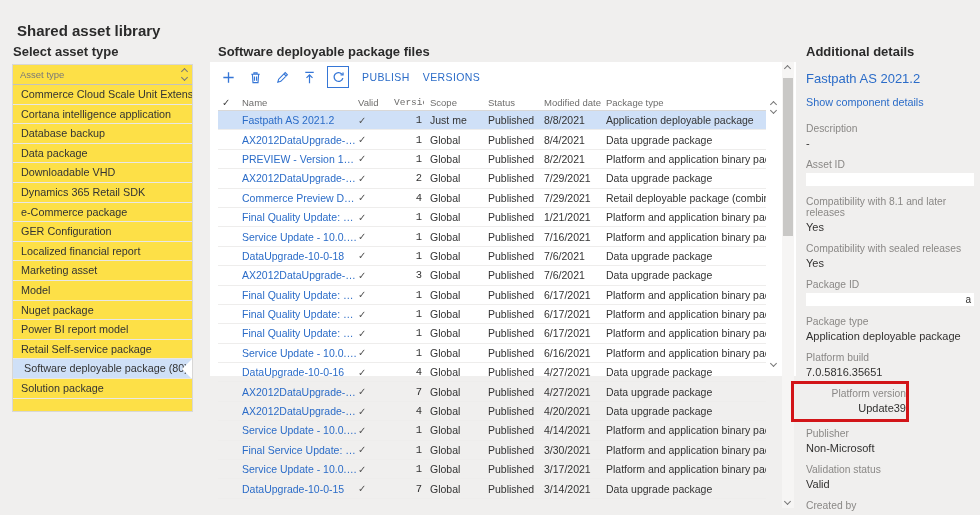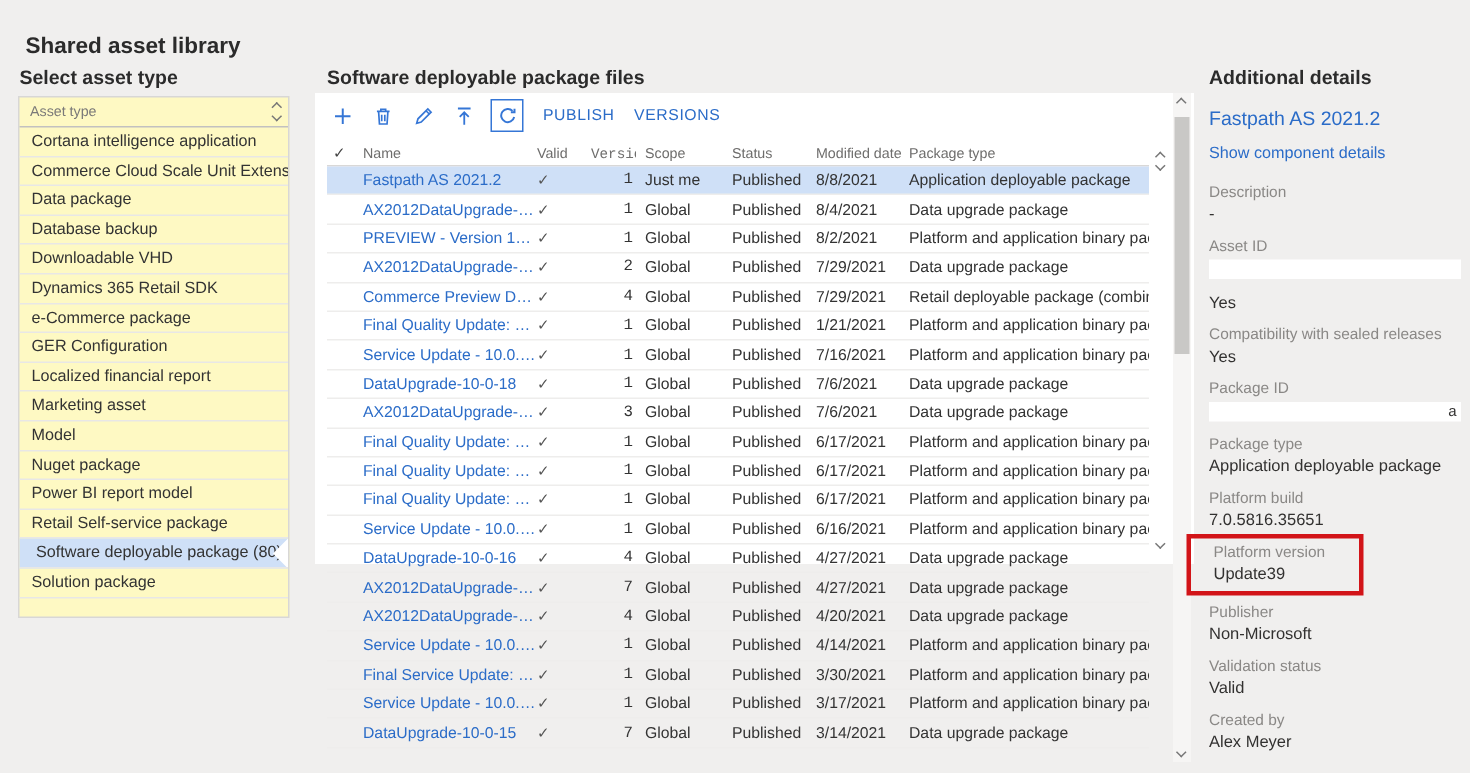--- a/index.html
+++ b/index.html
@@ -8,21 +8,21 @@
     position: relative;
     background: #f0efee;
     font-family: "Liberation Sans", sans-serif;
     color: #323130;
     overflow: hidden;
   }
   .page-title { position:absolute; left:17px; top:22px; font-size:15px; font-weight:bold; color:#2b2b2b; }
 
   
   .left-heading { position:absolute; left:13px; top:44px; font-size:13px; font-weight:bold; color:#2b2b2b; }
-  .asset-list { position:absolute; left:12px; top:64px; width:181px; background:#fef9c3; border:1px solid #d8d7d6; padding-bottom:12px; }
+  .asset-list { position:absolute; left:12px; top:64px; width:181px; background:#fde047; border:1px solid #d8d7d6; padding-bottom:12px; }
   .asset-list-header { height:20px; display:flex; align-items:center; justify-content:space-between; padding:0 5px 0 7px; font-size:9.5px; color:#7a7978; border-bottom:1px solid #c2c1c0; }
   .asset-item { position:relative; height:19.6px; line-height:19.6px; padding:0 8px; font-size:10.8px; color:#333; border-bottom:1px solid #e8e7e6; white-space:nowrap; overflow:hidden; cursor:pointer; }
   .asset-item.selected { background:#cfe0f7;padding-left:11px; }
   .asset-item.selected::after { content:""; position:absolute; right:0; top:50%; transform:translateY(-50%);
     border-top:10px solid transparent; border-bottom:10px solid transparent; border-right:10px solid #fff; }
 
   
   .files-heading { position:absolute; left:218px; top:44px; font-size:13px; font-weight:bold; color:#2b2b2b; }
   .files-body { position:absolute; left:210px; top:62px; width:586px; height:314px; background:#fff; }
   .toolbar { display:flex; align-items:center; gap:9px; height:30px; padding-left:9px; }
@@ -62,45 +62,45 @@
 
   
   .details { position:absolute; left:806px; top:44px; width:170px; }
   .details-heading { font-size:13px; font-weight:bold; color:#2b2b2b; margin-bottom:12px; }
   .asset-link { font-size:13px; color:#2b6cc8; margin-bottom:10px; cursor:pointer; }
   .component-link { font-size:10.8px; color:#2b6cc8; margin-bottom:15px; cursor:pointer; }
   .field { margin-bottom:10px; }
   .field-label { font-size:10.3px; color:#8a8886; margin-bottom:3px; }
   .field-value { font-size:11px; color:#323130; min-height:12px; }
   .field-value.redacted { background:#fff; width:168px; height:13px; font-size:10px; line-height:13px; text-align:right; padding-right:3px; }
-  .field.highlighted { border:3px solid #d21418; width:118px; margin-left:-15px; padding:4px 0 5px 15px; margin-top:-7px; margin-bottom:6px; }
+  .field.highlighted { border:3px solid #d21418; width:118px; margin-left:-15px; padding:4px 0 5px 15px; margin-top:-7px; margin-bottom:6px;text-align:right; }
 </style>
 </head>
 <body>
 
 <div class="page-title">Shared asset library</div>
 
 <div class="left-heading">Select asset type</div>
 <div class="asset-list">
   <div class="asset-list-header">
     <span>Asset type</span>
     <span class="chev-stack">
       <span class="chev up"></span>
       <span class="chev down"></span>
     </span>
   </div>
   <div>
 
+      <div class="asset-item">Commerce Cloud Scale Unit Extension</div>
+
       <div class="asset-item">Cortana intelligence application</div>
 
-      <div class="asset-item">Commerce Cloud Scale Unit Extension</div>
+      <div class="asset-item">Database backup</div>
 
       <div class="asset-item">Data package</div>
-
-      <div class="asset-item">Database backup</div>
 
       <div class="asset-item">Downloadable VHD</div>
 
       <div class="asset-item">Dynamics 365 Retail SDK</div>
 
       <div class="asset-item">e-Commerce package</div>
 
       <div class="asset-item">GER Configuration</div>
 
       <div class="asset-item">Localized financial report</div>
@@ -424,20 +424,21 @@
         <div class="field-label">Description</div>
         <div class="field-value">-</div>
       </div>
 
       <div class="field">
         <div class="field-label">Asset ID</div>
         <div class="field-value redacted"></div>
       </div>
 
       <div class="field">
+        <div class="field-label">Compatibility with 8.1 and later releases</div>
         <div class="field-value">Yes</div>
       </div>
 
       <div class="field">
         <div class="field-label">Compatibility with sealed releases</div>
         <div class="field-value">Yes</div>
       </div>
 
       <div class="field">
         <div class="field-label">Package ID</div>

